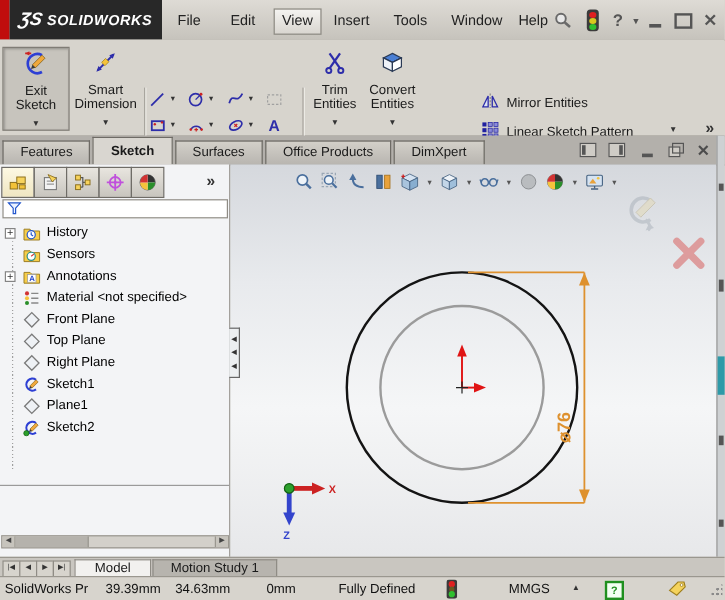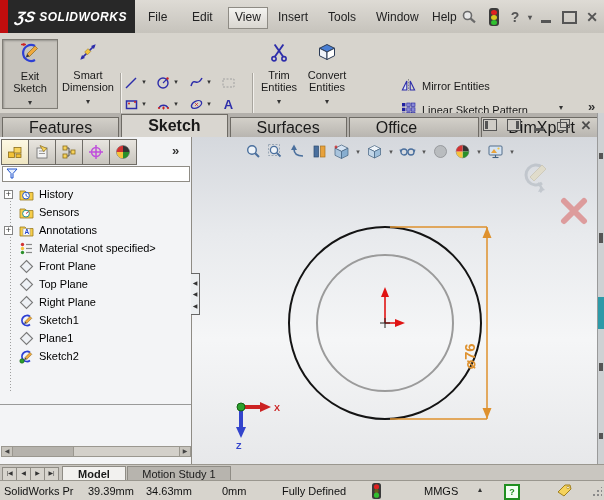--- a/index.html
+++ b/index.html
@@ -28,21 +28,21 @@
   .pressed{background:#c7c4bd;border:1px solid #7f7c75;box-shadow:inset 1px 1px 2px rgba(0,0,0,.25);}
   .vsep{position:absolute;top:40px;height:64px;width:1px;background:#a8a59e;box-shadow:1px 0 0 #f2f0ec;}
   .cell{position:absolute;width:17px;height:18px;display:flex;align-items:center;justify-content:center;}
   .celldrop{position:absolute;width:8px;height:18px;font-size:7px;color:#333;display:flex;align-items:center;justify-content:center;}
   .rowbtn{position:absolute;left:401px;height:22px;display:flex;align-items:center;gap:6px;font-size:11px;color:#1a1a1a;}
   .rowdrop{position:absolute;left:556px;width:10px;font-size:8px;color:#333;text-align:center;}
   .tb-overflow{position:absolute;left:588px;top:66px;font-size:13px;font-weight:bold;color:#333;}
   
   .docbar{position:absolute;left:0;top:113px;width:604px;height:24px;background:#b3b0ab;border-bottom:1px solid #8f8c85;}
   .dtabs{position:absolute;left:2px;top:0;display:flex;align-items:flex-end;height:24px;}
-  .dtab{height:19px;line-height:19px;padding:0 26px;font-size:16px;background:linear-gradient(#d3d0c9,#b8b5b0);border:1px solid #6e6b65;border-bottom:none;margin-right:2px;color:#1a1a1a;}
+  .dtab{height:19px;line-height:19px;padding:0 14px;font-size:11px;background:linear-gradient(#d3d0c9,#b8b5b0);border:1px solid #6e6b65;border-bottom:none;margin-right:2px;color:#1a1a1a;}
   .dtab.active{height:22px;line-height:22px;font-weight:bold;background:#d9d6d0;}
   .wc{position:absolute;top:5px;width:16px;height:14px;display:flex;align-items:center;justify-content:center;color:#4c4c4c;}
   .panebox{width:12px;height:10px;border:1px solid #555;position:relative;background:#cfccc6;}
   .panebox i{position:absolute;top:1px;bottom:1px;width:3px;background:#555;}
   .restore{width:8px;height:7px;border:1px solid #555;position:relative;background:#cfccc6;margin-left:3px;margin-top:2px;}
   .restore:before{content:"";position:absolute;left:2px;top:-4px;width:8px;height:7px;border:1px solid #555;}
   
   .fpanel{position:absolute;left:0;top:137px;width:191px;height:327px;background:#f3f4f6;border-right:1px solid #8f8c85;}
   .ptabs{position:absolute;left:1px;top:2px;display:flex;}
   .ptab{width:26px;height:24px;border:1px solid #6f6c66;margin-right:-1px;background:linear-gradient(#e8e5df,#c8c5be);display:flex;align-items:center;justify-content:center;}
@@ -71,21 +71,21 @@
   .hud .hdrop{font-size:7px;color:#555;width:8px;text-align:center;}
   .ghost{position:absolute;left:326px;top:24px;opacity:.4;}
   .cancel-x{position:absolute;left:368px;top:60px;opacity:.8;}
   .edge{position:absolute;left:597px;top:113px;width:7px;height:351px;background:#ced1d3;border-left:1px solid #9a9a9a;}
   .edge i{position:absolute;left:1px;width:4px;background:#555;}
   .edge .teal{position:absolute;left:0;top:184px;width:7px;height:32px;background:#2e9aa8;}
   
   .btabs{position:absolute;left:0;top:464px;width:604px;height:16px;background:#c9c6c0;border-top:1px solid #9a978f;}
   .navbtn{position:absolute;top:2px;width:13px;height:12px;background:#d7d4cd;border:1px solid #8f8c85;font-size:6px;line-height:11px;text-align:center;color:#333;}
   .btab{position:absolute;top:1px;height:14px;line-height:14px;text-align:center;font-size:11px;border:1px solid #8f8c85;border-bottom:none;background:#b7b4ae;color:#1a1a1a;}
-  .btab.active{background:#f2f1ef;font-weight:bold;}
+  .btab.active{background:#f2f1ef;font-weight:normal;}
   
   .status{position:absolute;left:0;top:480px;width:604px;height:20px;background:#d7d4cd;border-top:1px solid #9a978f;}
   .sitem{position:absolute;top:4px;font-size:11px;color:#111;white-space:nowrap;}
   .shelp{position:absolute;top:3px;width:12px;height:12px;border:2px solid #1f8f1f;color:#1f8f1f;font-weight:bold;font-size:9px;line-height:12px;text-align:center;background:#f2fff2;}
   .grip{position:absolute;right:2px;top:6px;width:10px;height:10px;
      background:radial-gradient(circle at 2px 8px,#8a8a8a 1px,transparent 1.3px),
                 radial-gradient(circle at 6px 8px,#8a8a8a 1px,transparent 1.3px),
                 radial-gradient(circle at 6px 4px,#8a8a8a 1px,transparent 1.3px),
                 radial-gradient(circle at 10px 8px,#8a8a8a 1px,transparent 1.3px),
                 radial-gradient(circle at 10px 4px,#8a8a8a 1px,transparent 1.3px),

